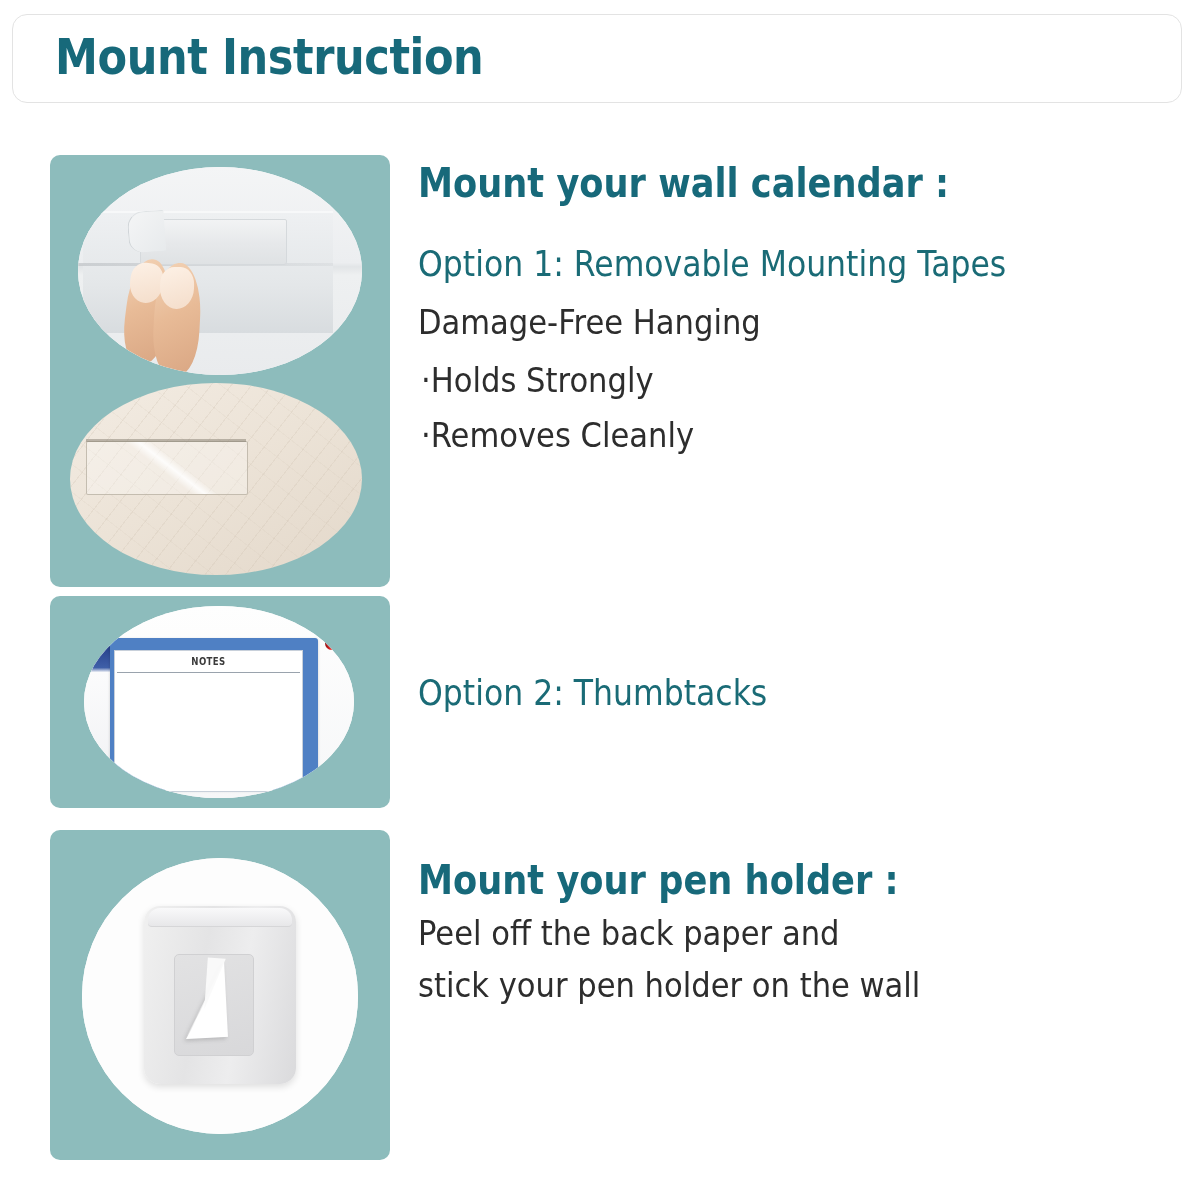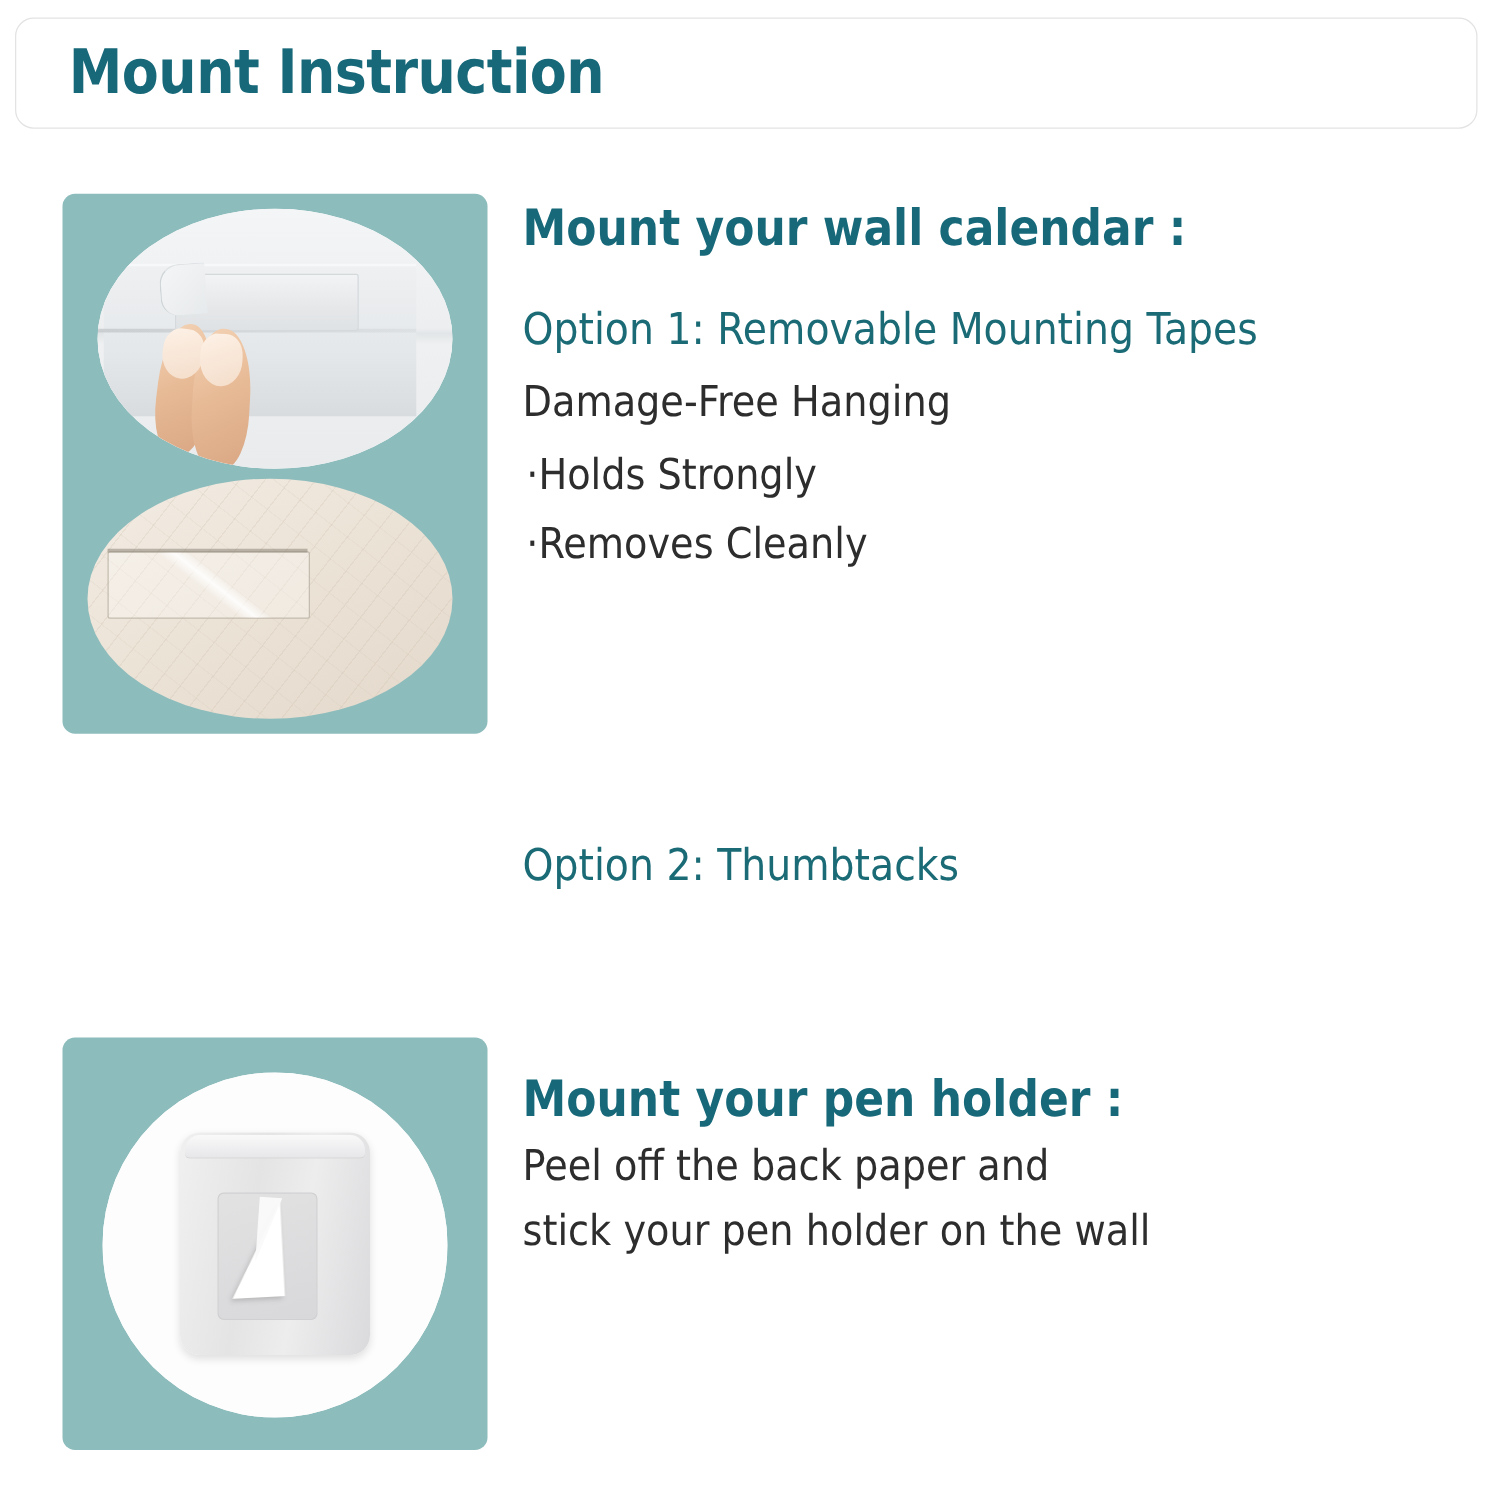--- a/index.html
+++ b/index.html
@@ -326,20 +326,38 @@
       <div class="nail p1a-n2"></div>
     </div>
 
     <div class="oval" id="oval-1b">
       <div class="p1b-grain"></div>
       <div class="p1b-strip"></div>
       <div class="p1b-striptop"></div>
     </div>
   </div>
 
+  <div class="panel" id="panel-2">
+    <div class="oval" id="oval-2">
+      <div class="p2-wallbg"></div>
+      <div class="p2-backboard"></div>
+      <div class="p2-board">
+        <div class="p2-boardinner">
+          <div class="p2-notes-label">NOTES</div>
+          <div class="p2-rule"></div>
+        </div>
+      </div>
+      <div class="thumbtack">
+        <div class="tack-pin"></div>
+        <div class="tack-head">
+          <div class="tack-gloss"></div>
+        </div>
+      </div>
+    </div>
+  </div>
 
   <div class="panel" id="panel-3">
     <div class="oval" id="circle-3">
       <div class="p3-bg"></div>
       <div class="p3-cup">
         <div class="p3-cup-rim"></div>
         <div class="p3-cup-inner"></div>
         <div class="p3-peel"></div>
         <div class="p3-peel2"></div>
       </div>

